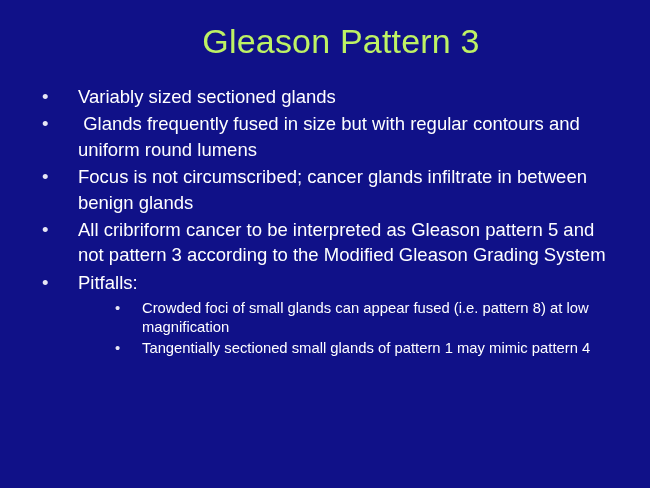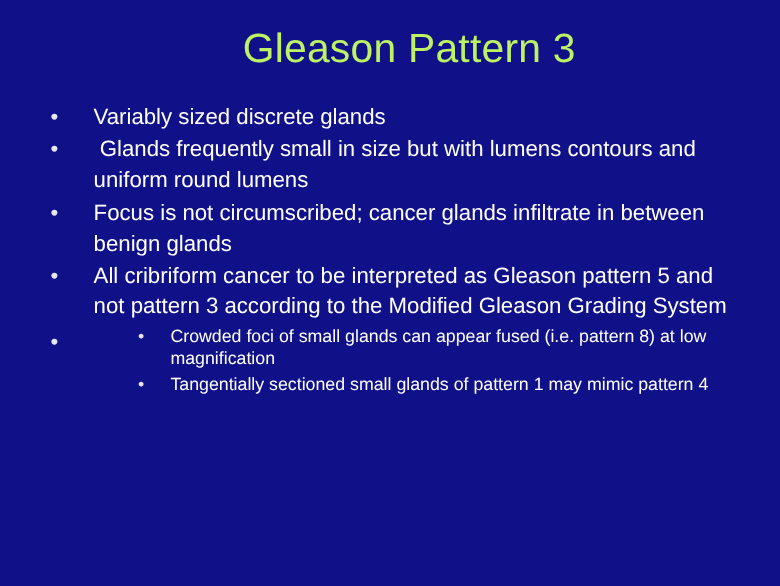--- a/index.html
+++ b/index.html
@@ -93,40 +93,41 @@
 <body>
 
 <div id="slide">
 
   <div id="slide-title">Gleason Pattern 3</div>
 
   <div id="body-list">
 
     <div class="bullet-row">
       <span class="marker">•</span>
-      <span class="text">Variably sized discrete glands</span>
+      <span class="text">Variably sized sectioned glands</span>
     </div>
 
     <div class="bullet-row">
       <span class="marker">•</span>
-      <span class="text"> Glands frequently small in size but with lumens contours and uniform round lumens</span>
+      <span class="text"> Glands frequently fused in size but with regular contours and uniform round lumens</span>
     </div>
 
     <div class="bullet-row">
       <span class="marker">•</span>
       <span class="text">Focus is not circumscribed; cancer glands infiltrate in between benign glands</span>
     </div>
 
     <div class="bullet-row">
       <span class="marker">•</span>
       <span class="text">All cribriform cancer to be interpreted as Gleason pattern 5 and not pattern 3 according to the Modified Gleason Grading System</span>
     </div>
 
     <div class="bullet-row">
       <span class="marker">•</span>
+      <span class="text">Pitfalls:</span>
 
       <div class="sub-list">
         <div class="sub-row">
           <span class="marker">•</span>
           <span class="text">Crowded foci of small glands can appear fused (i.e. pattern 8) at low magnification</span>
         </div>
         <div class="sub-row">
           <span class="marker">•</span>
           <span class="text">Tangentially sectioned small glands of pattern 1 may mimic pattern 4</span>
         </div>

